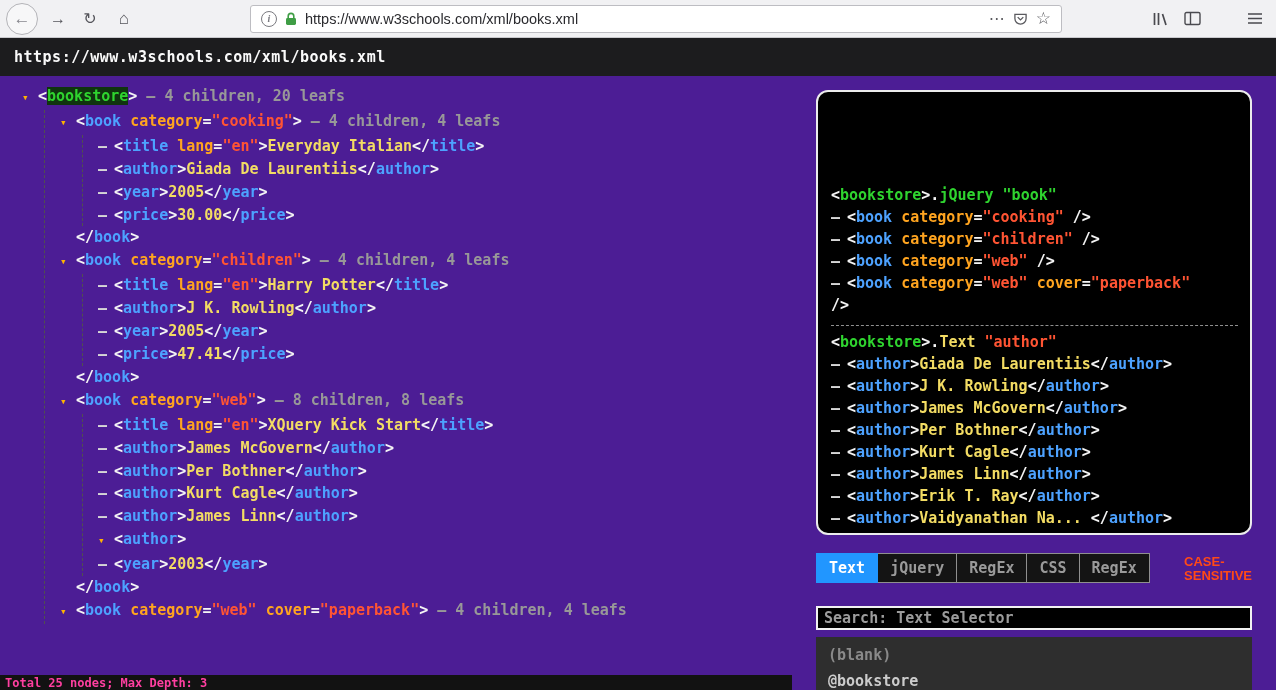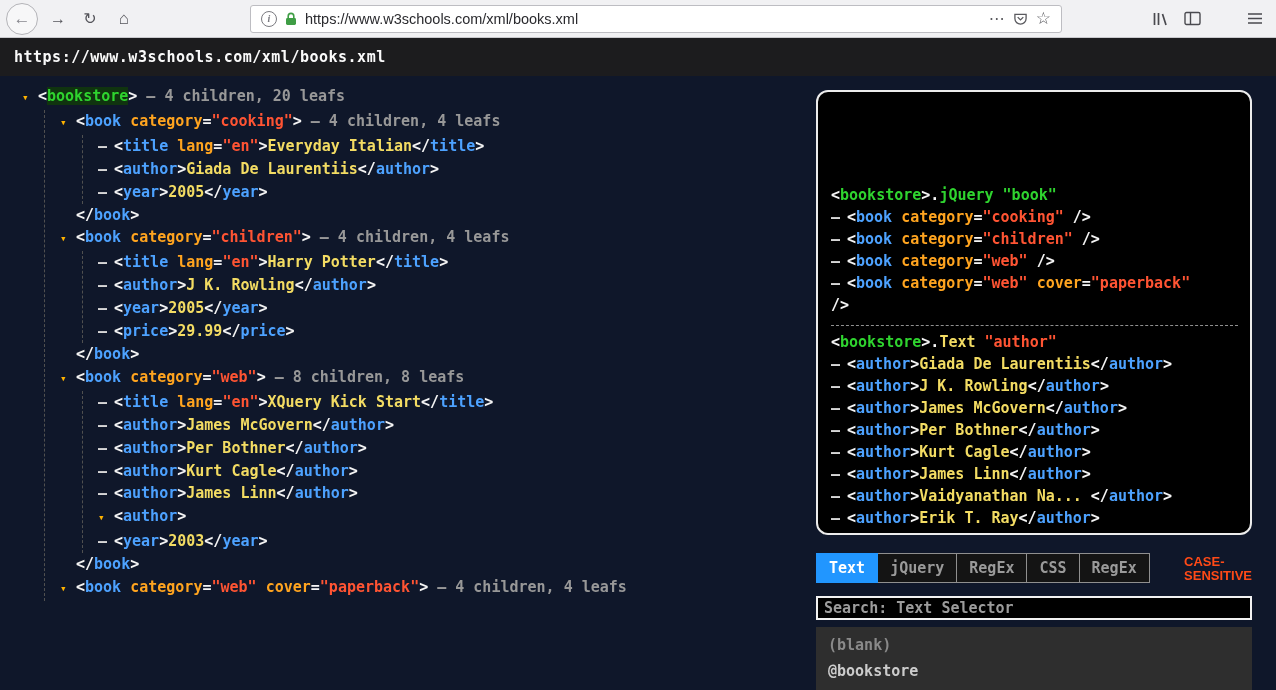--- a/index.html
+++ b/index.html
@@ -15,21 +15,21 @@
   .urltext{flex:1;font-size:14.5px;color:#2a2a2e;white-space:nowrap;overflow:hidden;}
   .dots{font-size:16px;color:#5a5a5f;}
   .star{font-size:17px;color:#5a5a5f;}
   .chr-ic{flex:0 0 auto;display:flex;align-items:center;justify-content:center;cursor:pointer;}
   .lib{margin-left:88px;width:20px;}
   .side{margin-left:12px;width:20px;}
   .menu-ic{margin-left:42px;margin-right:14px;width:22px;}
 
   
   .viewer-header{height:38px;background:#1c1c1e;color:#fafafa;font:bold 15px "DejaVu Sans Mono",monospace;display:flex;align-items:center;padding-left:14px;letter-spacing:.5px;}
-  .main{position:relative;height:614px;background:#0f172a;font:bold 15px "DejaVu Sans Mono",monospace;}
+  .main{position:relative;height:614px;background:#4c1d95;font:bold 15px "DejaVu Sans Mono",monospace;}
 
   
   .tree{position:absolute;left:0;top:0;bottom:0;width:800px;padding:9px 0 0 22px;overflow:hidden;box-sizing:border-box;}
   .trow{line-height:22.9px;white-space:nowrap;}
   .prow{line-height:22px;white-space:nowrap;overflow:hidden;}
   .mk{display:inline-block;width:16px;}
   .mk-tri{color:#ffb300;font-size:11px;}
   .mk-dash{color:#d6d6d6;}
   .kids{margin-left:22px;padding-left:15px;border-left:1px dashed #505050;}
   .tk-punct{color:#f5f5f5}
@@ -43,21 +43,21 @@
 
   
   .rightcol{position:absolute;top:14px;right:24px;bottom:0;width:436px;display:flex;flex-direction:column;}
   .panelbox{height:445px;box-sizing:border-box;border:2px solid #ececec;border-radius:12px;background:#000;padding:92px 10px 0 13px;overflow:hidden;flex:0 0 auto;}
   .psep{border-top:1px dashed #909090;margin:9px 2px 5px 0;}
   .tabsrow{margin-top:18px;display:flex;height:30px;flex:0 0 auto;align-items:stretch;}
   .tab{padding:0 12px;display:flex;align-items:center;font-size:15px;color:#9a9a9a;background:#141414;border:1px solid #8f8f8f;border-left:none;cursor:pointer;}
   .tab:first-child{border-left:1px solid #8f8f8f;}
   .tab.active{background:#2196ff;border-color:#2196ff;color:#fff;}
   .casenote{margin-left:auto;align-self:flex-start;color:#ff4a17;font:bold 13px/14px "Liberation Sans",sans-serif;padding-top:2px;}
-  .searchrow{margin-top:13px;flex:0 0 auto;}
+  .searchrow{margin-top:23px;flex:0 0 auto;}
   .search{display:block;width:100%;box-sizing:border-box;height:24px;background:#000;border:2px solid #f2f2f2;border-radius:0;color:#c0c0c0;font:bold 15px "DejaVu Sans Mono",monospace;padding:0 6px;outline:none;}
   .search::placeholder{color:#9c9c9c;}
   .dropdown{margin-top:7px;background:#2e2e2e;flex:1;padding:5px 0;overflow:hidden;}
   .dd-item{padding:3px 12px;color:#ccc;line-height:20px;cursor:pointer;}
   .dd-item.muted{color:#8a8a8a;}
 
   .statusbar{position:absolute;left:0;bottom:0;width:792px;height:15px;background:#121212;color:#ff3fa0;font:bold 12px "DejaVu Sans Mono",monospace;padding:1px 0 0 5px;box-sizing:border-box;z-index:5;}
 </style>
 </head>
 <body>
@@ -118,28 +118,29 @@
 
   <div class="main">
     <div id="tree" class="tree">
         <div class="trow"><span class="mk mk-tri">▾</span><span class="tk tk-punct">&lt;</span><span class="tk tk-roothl">bookstore</span><span class="tk tk-punct">&gt;</span><span class="tk tk-meta">– 4 children, 20 leafs</span></div>
         <div class="kids">
           <div class="trow"><span class="mk mk-tri">▾</span><span class="tk tk-punct">&lt;</span><span class="tk tk-tag">book</span><span class="tk tk-punct"> </span><span class="tk tk-attr">category</span><span class="tk tk-punct">=</span><span class="tk tk-val">"cooking"</span><span class="tk tk-punct">&gt;</span><span class="tk tk-meta">– 4 children, 4 leafs</span></div>
           <div class="kids">
             <div class="trow"><span class="mk mk-dash">–</span><span class="tk tk-punct">&lt;</span><span class="tk tk-tag">title</span><span class="tk tk-punct"> </span><span class="tk tk-attr">lang</span><span class="tk tk-punct">=</span><span class="tk tk-val">"en"</span><span class="tk tk-punct">&gt;</span><span class="tk tk-text">Everyday Italian</span><span class="tk tk-punct">&lt;/</span><span class="tk tk-tag">title</span><span class="tk tk-punct">&gt;</span></div>
             <div class="trow"><span class="mk mk-dash">–</span><span class="tk tk-punct">&lt;</span><span class="tk tk-tag">author</span><span class="tk tk-punct">&gt;</span><span class="tk tk-text">Giada De Laurentiis</span><span class="tk tk-punct">&lt;/</span><span class="tk tk-tag">author</span><span class="tk tk-punct">&gt;</span></div>
             <div class="trow"><span class="mk mk-dash">–</span><span class="tk tk-punct">&lt;</span><span class="tk tk-tag">year</span><span class="tk tk-punct">&gt;</span><span class="tk tk-text">2005</span><span class="tk tk-punct">&lt;/</span><span class="tk tk-tag">year</span><span class="tk tk-punct">&gt;</span></div>
+            <div class="trow"><span class="mk mk-dash">–</span><span class="tk tk-punct">&lt;</span><span class="tk tk-tag">price</span><span class="tk tk-punct">&gt;</span><span class="tk tk-text">30.00</span><span class="tk tk-punct">&lt;/</span><span class="tk tk-tag">price</span><span class="tk tk-punct">&gt;</span></div>
           </div>
           <div class="trow"><span class="mk mk-space"></span><span class="tk tk-punct">&lt;/</span><span class="tk tk-tag">book</span><span class="tk tk-punct">&gt;</span></div>
           <div class="trow"><span class="mk mk-tri">▾</span><span class="tk tk-punct">&lt;</span><span class="tk tk-tag">book</span><span class="tk tk-punct"> </span><span class="tk tk-attr">category</span><span class="tk tk-punct">=</span><span class="tk tk-val">"children"</span><span class="tk tk-punct">&gt;</span><span class="tk tk-meta">– 4 children, 4 leafs</span></div>
           <div class="kids">
             <div class="trow"><span class="mk mk-dash">–</span><span class="tk tk-punct">&lt;</span><span class="tk tk-tag">title</span><span class="tk tk-punct"> </span><span class="tk tk-attr">lang</span><span class="tk tk-punct">=</span><span class="tk tk-val">"en"</span><span class="tk tk-punct">&gt;</span><span class="tk tk-text">Harry Potter</span><span class="tk tk-punct">&lt;/</span><span class="tk tk-tag">title</span><span class="tk tk-punct">&gt;</span></div>
             <div class="trow"><span class="mk mk-dash">–</span><span class="tk tk-punct">&lt;</span><span class="tk tk-tag">author</span><span class="tk tk-punct">&gt;</span><span class="tk tk-text">J K. Rowling</span><span class="tk tk-punct">&lt;/</span><span class="tk tk-tag">author</span><span class="tk tk-punct">&gt;</span></div>
             <div class="trow"><span class="mk mk-dash">–</span><span class="tk tk-punct">&lt;</span><span class="tk tk-tag">year</span><span class="tk tk-punct">&gt;</span><span class="tk tk-text">2005</span><span class="tk tk-punct">&lt;/</span><span class="tk tk-tag">year</span><span class="tk tk-punct">&gt;</span></div>
-            <div class="trow"><span class="mk mk-dash">–</span><span class="tk tk-punct">&lt;</span><span class="tk tk-tag">price</span><span class="tk tk-punct">&gt;</span><span class="tk tk-text">29.99</span><span class="tk tk-punct">&lt;/</span><span class="tk tk-tag">price</span><span class="tk tk-punct">&gt;</span></div>
+            <div class="trow"><span class="mk mk-dash">–</span><span class="tk tk-punct">&lt;</span><span class="tk tk-tag">price</span><span class="tk tk-punct">&gt;</span><span class="tk tk-text">47.41</span><span class="tk tk-punct">&lt;/</span><span class="tk tk-tag">price</span><span class="tk tk-punct">&gt;</span></div>
           </div>
           <div class="trow"><span class="mk mk-space"></span><span class="tk tk-punct">&lt;/</span><span class="tk tk-tag">book</span><span class="tk tk-punct">&gt;</span></div>
           <div class="trow"><span class="mk mk-tri">▾</span><span class="tk tk-punct">&lt;</span><span class="tk tk-tag">book</span><span class="tk tk-punct"> </span><span class="tk tk-attr">category</span><span class="tk tk-punct">=</span><span class="tk tk-val">"web"</span><span class="tk tk-punct">&gt;</span><span class="tk tk-meta">– 8 children, 8 leafs</span></div>
           <div class="kids">
             <div class="trow"><span class="mk mk-dash">–</span><span class="tk tk-punct">&lt;</span><span class="tk tk-tag">title</span><span class="tk tk-punct"> </span><span class="tk tk-attr">lang</span><span class="tk tk-punct">=</span><span class="tk tk-val">"en"</span><span class="tk tk-punct">&gt;</span><span class="tk tk-text">XQuery Kick Start</span><span class="tk tk-punct">&lt;/</span><span class="tk tk-tag">title</span><span class="tk tk-punct">&gt;</span></div>
             <div class="trow"><span class="mk mk-dash">–</span><span class="tk tk-punct">&lt;</span><span class="tk tk-tag">author</span><span class="tk tk-punct">&gt;</span><span class="tk tk-text">James McGovern</span><span class="tk tk-punct">&lt;/</span><span class="tk tk-tag">author</span><span class="tk tk-punct">&gt;</span></div>
             <div class="trow"><span class="mk mk-dash">–</span><span class="tk tk-punct">&lt;</span><span class="tk tk-tag">author</span><span class="tk tk-punct">&gt;</span><span class="tk tk-text">Per Bothner</span><span class="tk tk-punct">&lt;/</span><span class="tk tk-tag">author</span><span class="tk tk-punct">&gt;</span></div>
             <div class="trow"><span class="mk mk-dash">–</span><span class="tk tk-punct">&lt;</span><span class="tk tk-tag">author</span><span class="tk tk-punct">&gt;</span><span class="tk tk-text">Kurt Cagle</span><span class="tk tk-punct">&lt;/</span><span class="tk tk-tag">author</span><span class="tk tk-punct">&gt;</span></div>
             <div class="trow"><span class="mk mk-dash">–</span><span class="tk tk-punct">&lt;</span><span class="tk tk-tag">author</span><span class="tk tk-punct">&gt;</span><span class="tk tk-text">James Linn</span><span class="tk tk-punct">&lt;/</span><span class="tk tk-tag">author</span><span class="tk tk-punct">&gt;</span></div>
             <div class="trow"><span class="mk mk-tri">▾</span><span class="tk tk-punct">&lt;</span><span class="tk tk-tag">author</span><span class="tk tk-punct">&gt;</span></div>
@@ -159,22 +160,22 @@
           <div class="prow"><span class="mk mk-dash">–</span><span class="tk tk-punct">&lt;</span><span class="tk tk-tag">book</span><span class="tk tk-punct"> </span><span class="tk tk-attr">category</span><span class="tk tk-punct">=</span><span class="tk tk-val">"web"</span><span class="tk tk-punct"> </span><span class="tk tk-attr">cover</span><span class="tk tk-punct">=</span><span class="tk tk-val">"paperback"</span></div>
           <div class="prow"><span class="tk tk-punct">/&gt;</span></div>
           <div class="psep"></div>
           <div class="prow"><span class="tk tk-punct">&lt;</span><span class="tk tk-root">bookstore</span><span class="tk tk-punct">&gt;.</span><span class="tk tk-text">Text</span><span class="tk tk-punct"> </span><span class="tk tk-val">"author"</span></div>
           <div class="prow"><span class="mk mk-dash">–</span><span class="tk tk-punct">&lt;</span><span class="tk tk-tag">author</span><span class="tk tk-punct">&gt;</span><span class="tk tk-text">Giada De Laurentiis</span><span class="tk tk-punct">&lt;/</span><span class="tk tk-tag">author</span><span class="tk tk-punct">&gt;</span></div>
           <div class="prow"><span class="mk mk-dash">–</span><span class="tk tk-punct">&lt;</span><span class="tk tk-tag">author</span><span class="tk tk-punct">&gt;</span><span class="tk tk-text">J K. Rowling</span><span class="tk tk-punct">&lt;/</span><span class="tk tk-tag">author</span><span class="tk tk-punct">&gt;</span></div>
           <div class="prow"><span class="mk mk-dash">–</span><span class="tk tk-punct">&lt;</span><span class="tk tk-tag">author</span><span class="tk tk-punct">&gt;</span><span class="tk tk-text">James McGovern</span><span class="tk tk-punct">&lt;/</span><span class="tk tk-tag">author</span><span class="tk tk-punct">&gt;</span></div>
           <div class="prow"><span class="mk mk-dash">–</span><span class="tk tk-punct">&lt;</span><span class="tk tk-tag">author</span><span class="tk tk-punct">&gt;</span><span class="tk tk-text">Per Bothner</span><span class="tk tk-punct">&lt;/</span><span class="tk tk-tag">author</span><span class="tk tk-punct">&gt;</span></div>
           <div class="prow"><span class="mk mk-dash">–</span><span class="tk tk-punct">&lt;</span><span class="tk tk-tag">author</span><span class="tk tk-punct">&gt;</span><span class="tk tk-text">Kurt Cagle</span><span class="tk tk-punct">&lt;/</span><span class="tk tk-tag">author</span><span class="tk tk-punct">&gt;</span></div>
           <div class="prow"><span class="mk mk-dash">–</span><span class="tk tk-punct">&lt;</span><span class="tk tk-tag">author</span><span class="tk tk-punct">&gt;</span><span class="tk tk-text">James Linn</span><span class="tk tk-punct">&lt;/</span><span class="tk tk-tag">author</span><span class="tk tk-punct">&gt;</span></div>
+          <div class="prow"><span class="mk mk-dash">–</span><span class="tk tk-punct">&lt;</span><span class="tk tk-tag">author</span><span class="tk tk-punct">&gt;</span><span class="tk tk-text">Erik T. Ray</span><span class="tk tk-punct">&lt;/</span><span class="tk tk-tag">author</span><span class="tk tk-punct">&gt;</span></div>
           <div class="prow"><span class="mk mk-dash">–</span><span class="tk tk-punct">&lt;</span><span class="tk tk-tag">author</span><span class="tk tk-punct">&gt;</span><span class="tk tk-text">Vaidyanathan Na... </span><span class="tk tk-punct">&lt;/</span><span class="tk tk-tag">author</span><span class="tk tk-punct">&gt;</span></div>
-          <div class="prow"><span class="mk mk-dash">–</span><span class="tk tk-punct">&lt;</span><span class="tk tk-tag">author</span><span class="tk tk-punct">&gt;</span><span class="tk tk-text">Erik T. Ray</span><span class="tk tk-punct">&lt;/</span><span class="tk tk-tag">author</span><span class="tk tk-punct">&gt;</span></div>
         </div>
 
       <div class="tabsrow">
         <div class="tab active">Text</div>
         <div class="tab">jQuery</div>
         <div class="tab">RegEx</div>
         <div class="tab">CSS</div>
         <div class="tab">RegEx</div>
         <div class="casenote">
           <div>CASE-</div>
@@ -185,14 +186,15 @@
       <div class="searchrow">
         <input class="search" placeholder="Search: Text Selector" style="">
       </div>
 
       <div class="dropdown">
         <div class="dd-item muted">(blank)</div>
         <div class="dd-item">@bookstore</div>
       </div>
     </div>
 
+    <div class="statusbar">Total 25 nodes; Max Depth: 3</div>
   </div>
 </div>
 
 </body></html>

